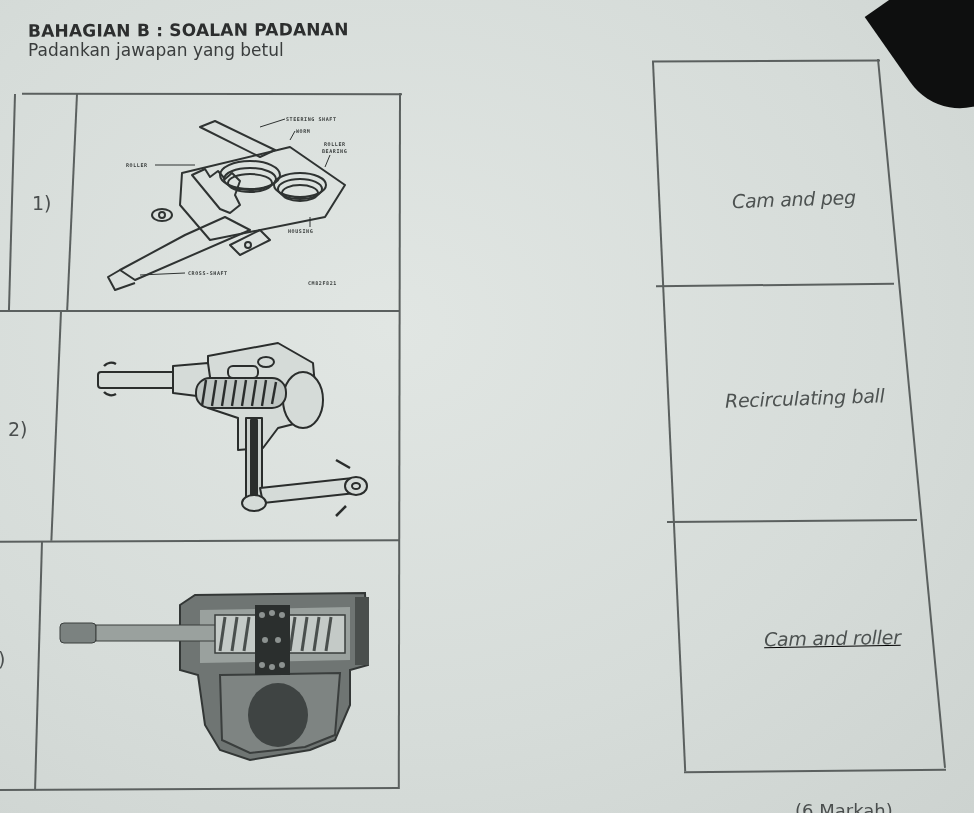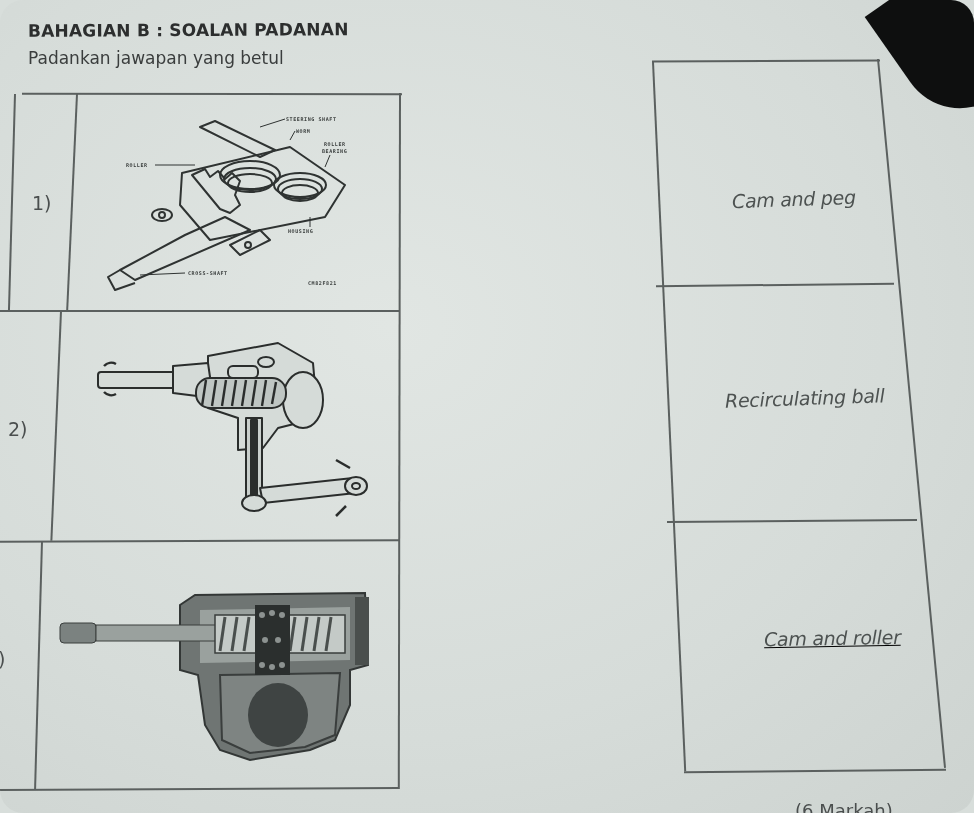--- a/index.html
+++ b/index.html
@@ -7,21 +7,20 @@
       width: 974px; height: 813px;
       overflow: hidden;
       background: #d8dedb;
       font-family: "DejaVu Sans", sans-serif;
     }
     .page {
       position: relative;
       width: 974px; height: 813px;
       background: radial-gradient(ellipse at 40% 40%, #e1e6e3 0%, #d6dcd9 60%, #cdd3d0 100%);
       overflow: hidden;
-      border-radius: 23px;
     }
     .dark-corner {
       position: absolute;
       right: -40px; top: -30px;
       width: 120px; height: 140px;
       background: #0e0f0f;
       transform: rotate(-35deg);
       border-radius: 0 0 0 60px;
     }
     .heading {
@@ -29,21 +28,21 @@
       left: 28px; top: 20px;
       font-family: "DejaVu Sans", sans-serif;
       font-weight: bold;
       font-size: 17px;
       color: #2c2e2e;
       letter-spacing: 0.2px;
       transform: rotate(-0.3deg);
     }
     .instruction {
       position: absolute;
-      left: 28px; top: 48px;
+      left: 28px; top: 40px;
       font-size: 17px;
       color: #3a3d3d;
     }
     .line { position: absolute; background: #5b605f; }
 
     .q-label {
       position: absolute;
       font-size: 19px;
       color: #4a4e4e;
     }

